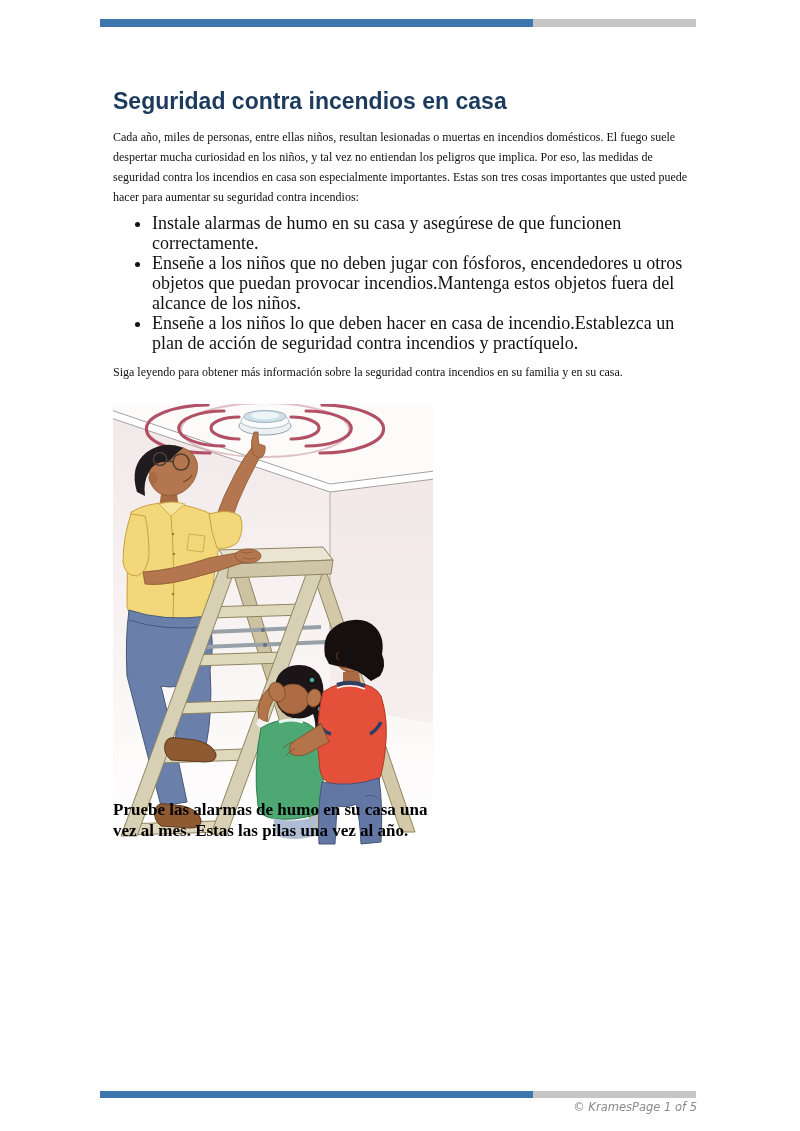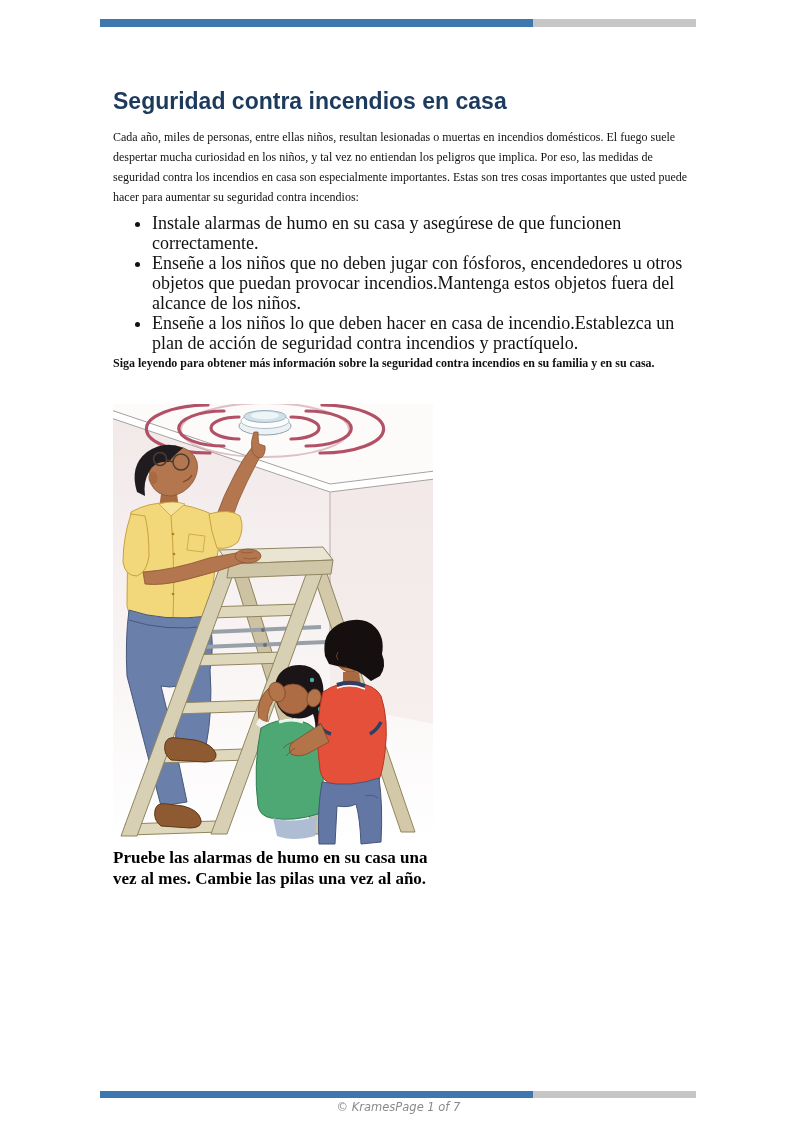--- a/index.html
+++ b/index.html
@@ -11,28 +11,28 @@
   .bar .seg-gray{flex:1;height:100%;background:#c6c6c6;}
   .topbar{top:19px;height:8px;}
   .footbar{top:1091px;height:7px;}
   
   .content{position:absolute;left:113px;top:88px;width:589px;}
   .title{margin:0 0 13px 0;font-family:"Liberation Sans",sans-serif;font-weight:bold;
          font-size:23px;line-height:26px;color:#1c3a5e;}
   .body-text{font-size:12px;line-height:20px;margin:0;}
   ul.tips{margin:6px 0 0 0;padding:0 0 0 39px;}
   ul.tips li{font-size:18px;line-height:20px;}
-  .closing{font-weight:bold;}
+  .closing{margin-top:9px;}
   
   .figure{position:absolute;left:113px;top:404px;width:320px;height:441px;}
-  .caption{position:absolute;left:113px;top:847px;width:345px;
+  .caption{position:absolute;left:113px;top:799px;width:345px;
            font-size:17px;line-height:21px;font-weight:bold;color:#000;}
   
   .footer-meta{position:absolute;left:100px;top:1100px;width:597px;display:flex;
-               justify-content:center;font-family:"DejaVu Sans",sans-serif;
+               justify-content:flex-end;font-family:"DejaVu Sans",sans-serif;
                font-style:italic;font-size:11.5px;color:#8a8a8a;}
 </style>
 </head>
 <body>
 
 <div class="page">
 
   <div class="bar topbar">
     <div class="seg-blue"></div>
     <div class="seg-gray"></div>
@@ -167,26 +167,26 @@
         <path d="M208,320 Q192,330 180,338 Q174,344 178,350 Q186,354 196,349 Q208,342 216,338 Z" fill="#b3744a" stroke="#7d4a28" stroke-width="0.8"></path>
         <path d="M180,338 Q174,340 170,344 M182,344 Q176,348 173,352" stroke="#7d4a28" stroke-width="0.8" fill="none"></path>
         <path d="M209,378 Q238,384 266,374 Q270,402 268,438 L248,440 Q247,414 243,400 Q236,404 224,402 L222,440 L206,440 Q204,406 209,378 Z" fill="#6277a3" stroke="#44557a" stroke-width="1"></path>
         <path d="M252,392 Q260,390 265,394" stroke="#44557a" stroke-width="0.8" fill="none"></path>
       </g>
     </svg>
   </div>
 
   <div class="caption">
     <div>Pruebe las alarmas de humo en su casa una</div>
-    <div>vez al mes. Cambie las pilas una vez al año.</div>
+    <div>vez al mes. Estas las pilas una vez al año.</div>
   </div>
 
   <div class="bar footbar">
     <div class="seg-blue"></div>
     <div class="seg-gray"></div>
   </div>
 
   <div class="footer-meta">
     <span>© Krames</span>
-    <span>Page 1 of 7</span>
+    <span>Page 1 of 5</span>
   </div>
 
 </div>
 
 </body></html>

